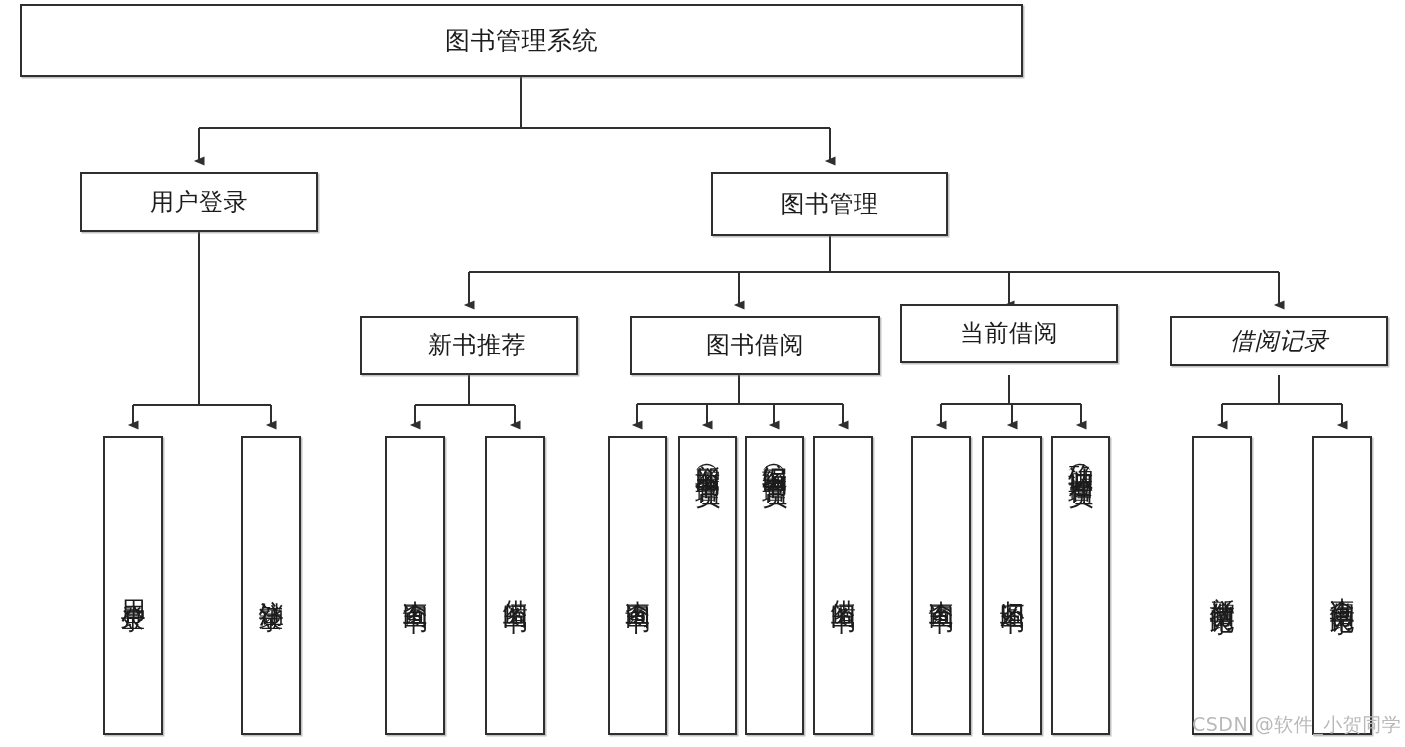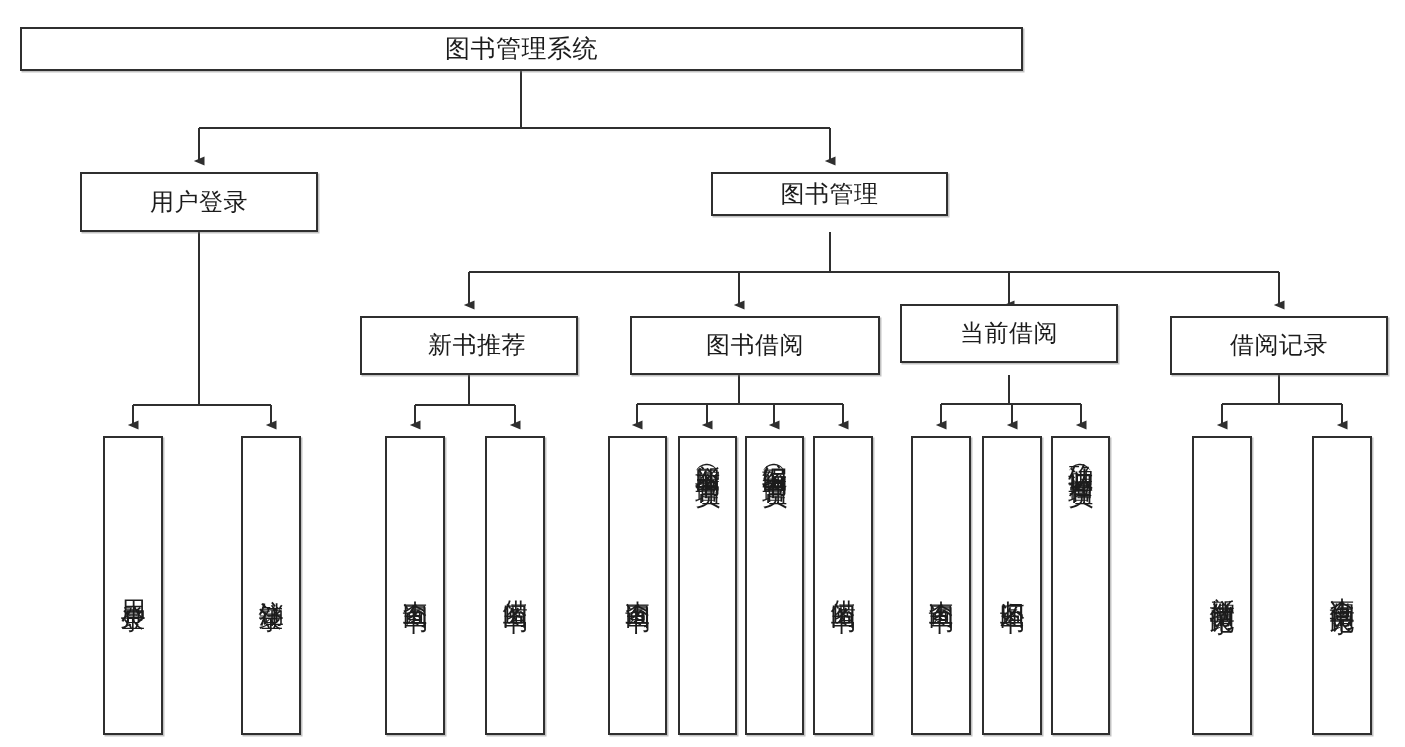--- a/index.html
+++ b/index.html
@@ -127,41 +127,41 @@
       <path d="M1012,404 L1012,425" marker-end="url(#arrow)"></path>
       <path d="M1081,404 L1081,425" marker-end="url(#arrow)"></path>
 
       <path d="M1279,375 L1279,404"></path>
       <path d="M1222,404 L1342,404"></path>
       <path d="M1222,404 L1222,425" marker-end="url(#arrow)"></path>
       <path d="M1342,404 L1342,425" marker-end="url(#arrow)"></path>
     </g>
   </svg>
 
-  <div class="node h-node root" style="left:20px; top:27px; width:1003px; height:44px;">
+  <div class="node h-node root" style="left:20px; top:4px; width:1003px; height:73px;">
     <span class="node-label">图书管理系统</span>
   </div>
 
   <div class="node h-node" style="left:80px; top:172px; width:238px; height:60px;">
     <span class="node-label">用户登录</span>
   </div>
-  <div class="node h-node" style="left:711px; top:172px; width:237px; height:44px;">
+  <div class="node h-node" style="left:711px; top:172px; width:237px; height:64px;">
     <span class="node-label">图书管理</span>
   </div>
 
   <div class="node h-node" style="left:360px; top:316px; width:218px; height:59px;padding-left:16px;">
     <span class="node-label">新书推荐</span>
   </div>
   <div class="node h-node" style="left:630px; top:316px; width:250px; height:59px;">
     <span class="node-label">图书借阅</span>
   </div>
   <div class="node h-node" style="left:900px; top:304px; width:218px; height:59px;">
     <span class="node-label">当前借阅</span>
   </div>
-  <div class="node h-node" style="left:1170px; top:316px; width:218px; height:59px;">
+  <div class="node h-node" style="left:1170px; top:316px; width:218px; height:50px;font-style:italic;">
     <span class="node-label">借阅记录</span>
   </div>
 
   <div class="node leaf center-text" style="left:103px; top:436px; width:60px; height:299px;">
     <span class="node-label">用户登录</span>
   </div>
   <div class="node leaf center-text" style="left:241px; top:436px; width:60px; height:299px;">
     <span class="node-label">注销登录</span>
   </div>
 
@@ -195,14 +195,15 @@
     <span class="node-label">确认归还（管理员）</span>
   </div>
 
   <div class="node leaf center-text" style="left:1192px; top:436px; width:60px; height:299px;">
     <span class="node-label">新增借阅记录</span>
   </div>
   <div class="node leaf center-text" style="left:1312px; top:436px; width:60px; height:299px;">
     <span class="node-label">查询借阅记录</span>
   </div>
 
+  <div class="watermark" style="left:1192px; top:712px;">CSDN @软件_小贺同学</div>
 
 </div>
 
 </body></html>

